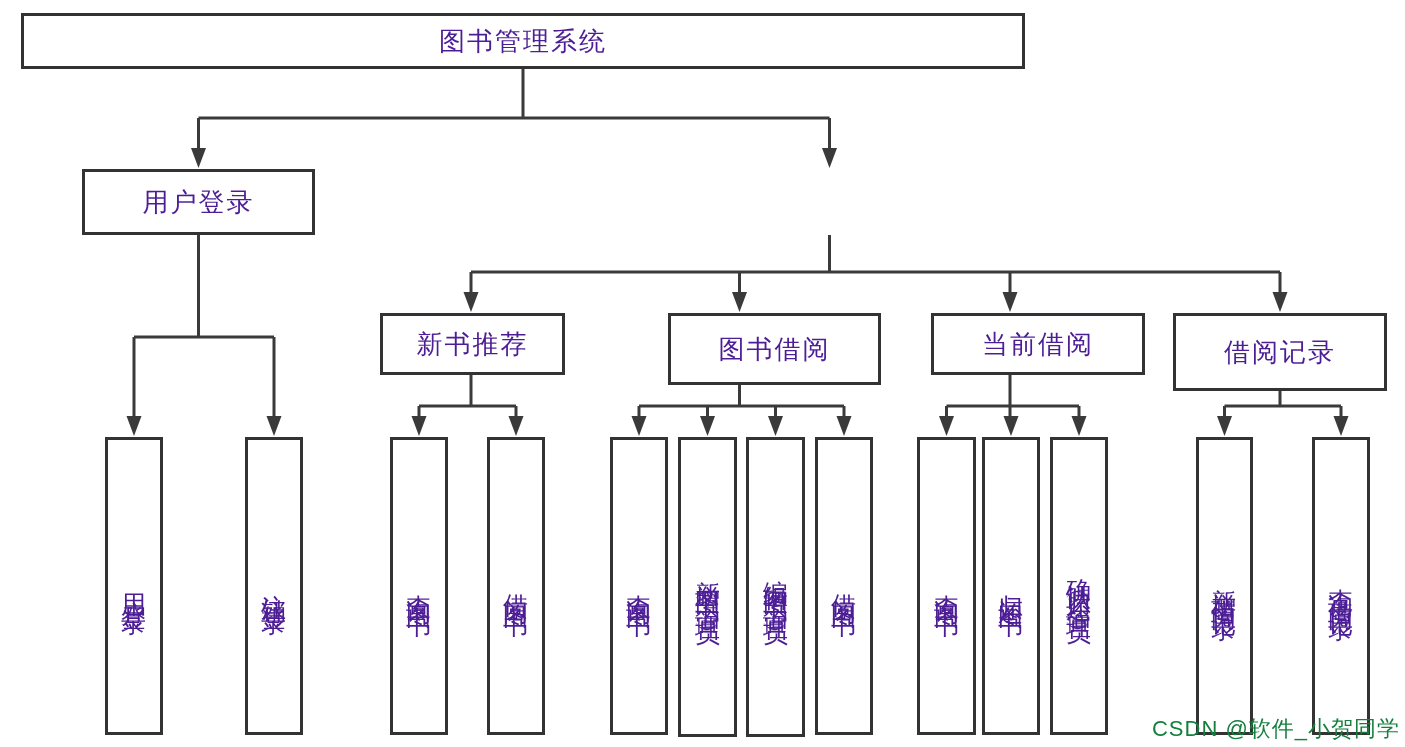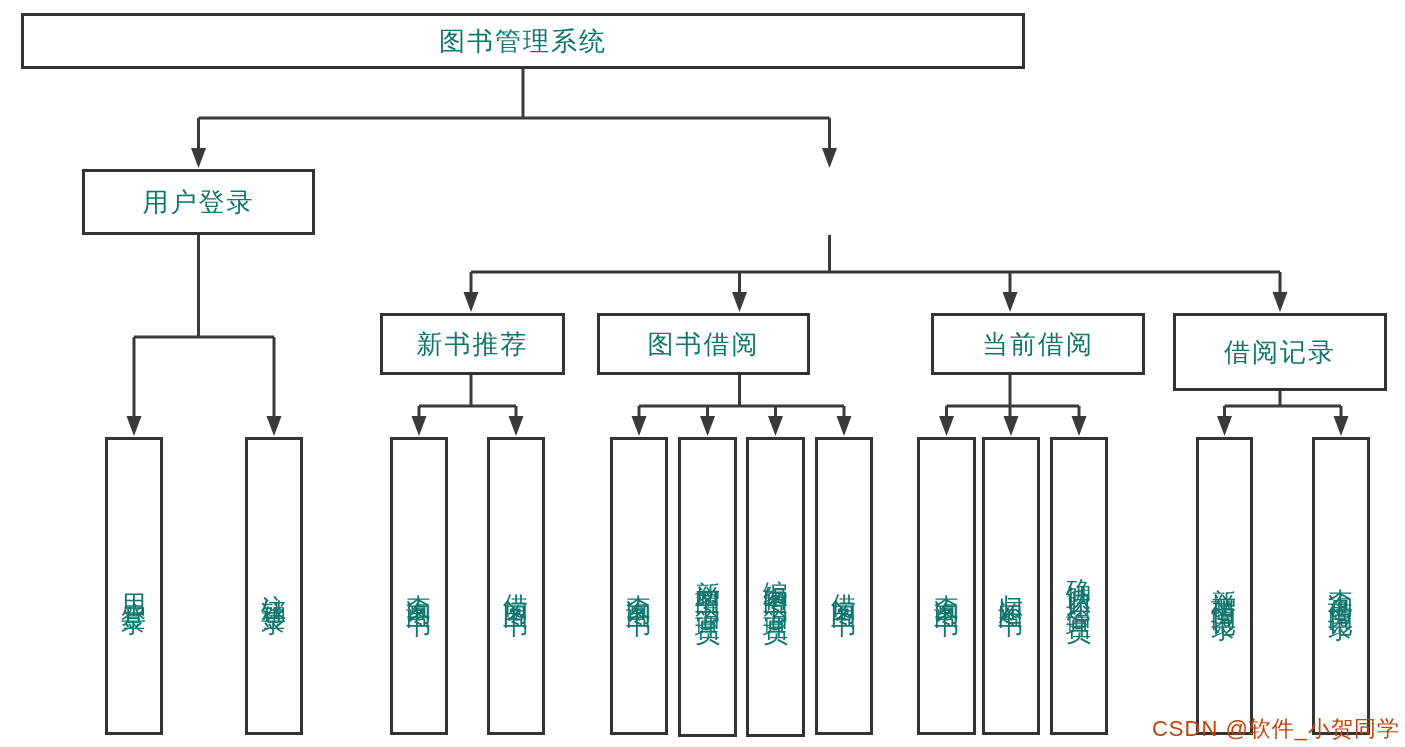--- a/index.html
+++ b/index.html
@@ -9,41 +9,41 @@
     background:#ffffff;
     overflow:hidden;
     font-family:"Liberation Sans","DejaVu Sans",sans-serif;
   }
   .connectors{position:absolute;left:0;top:0;z-index:0;}
   .node{
     position:absolute;
     box-sizing:border-box;
     background:#ffffff;
     border:3px solid #333333;
-    color:#0f766e;
+    color:#4c1d95;
     z-index:1;
   }
   .hbox{
     display:flex;align-items:center;justify-content:center;
     font-size:26px;letter-spacing:2px;white-space:nowrap;
   }
   .vbox{
     writing-mode:vertical-rl;
     text-orientation:mixed;
     text-align:center;
     font-size:25px;
     letter-spacing:6px;
     line-height:52px;
   }
   .watermark{
     position:absolute;
     right:5px;top:714px;
     font-size:22px;
     letter-spacing:1px;
-    color:#c2410c;
+    color:#15803d;
     white-space:nowrap;
     z-index:5;
   }
 </style>
 </head>
 <body>
 
 <div class="canvas">
 
   <svg class="connectors" width="1405" height="747" viewBox="0 0 1405 747">
@@ -77,21 +77,21 @@
       <polygon points="1217,416 1232,416 1224.5,436"></polygon>
       <polygon points="1333.5,416 1348.5,416 1341,436"></polygon>
     </g>
   </svg>
 
   <div class="node hbox" style="left:21px;top:13px;width:1004px;height:56px;">图书管理系统</div>
 
   <div class="node hbox" style="left:82px;top:169px;width:233px;height:66px;">用户登录</div>
 
   <div class="node hbox" style="left:380px;top:313px;width:185px;height:62px;">新书推荐</div>
-  <div class="node hbox" style="left:597px;top:313px;width:213px;height:62px;">图书借阅</div>
+  <div class="node hbox" style="left:668px;top:313px;width:213px;height:72px;">图书借阅</div>
   <div class="node hbox" style="left:903px;top:313px;width:214px;height:62px;margin-left:28px;">当前借阅</div>
   <div class="node hbox" style="left:1173px;top:313px;width:214px;height:78px;">借阅记录</div>
 
   <div class="node vbox" style="left:105px;top:437px;width:58px;height:298px;">用户登录</div>
   <div class="node vbox" style="left:245px;top:437px;width:58px;height:298px;">注销登录</div>
 
   <div class="node vbox" style="left:390px;top:437px;width:58px;height:298px;">查询图书</div>
   <div class="node vbox" style="left:487px;top:437px;width:58px;height:298px;">借阅图书</div>
 
   <div class="node vbox" style="left:610px;top:437px;width:58px;height:298px;">查询图书</div>

